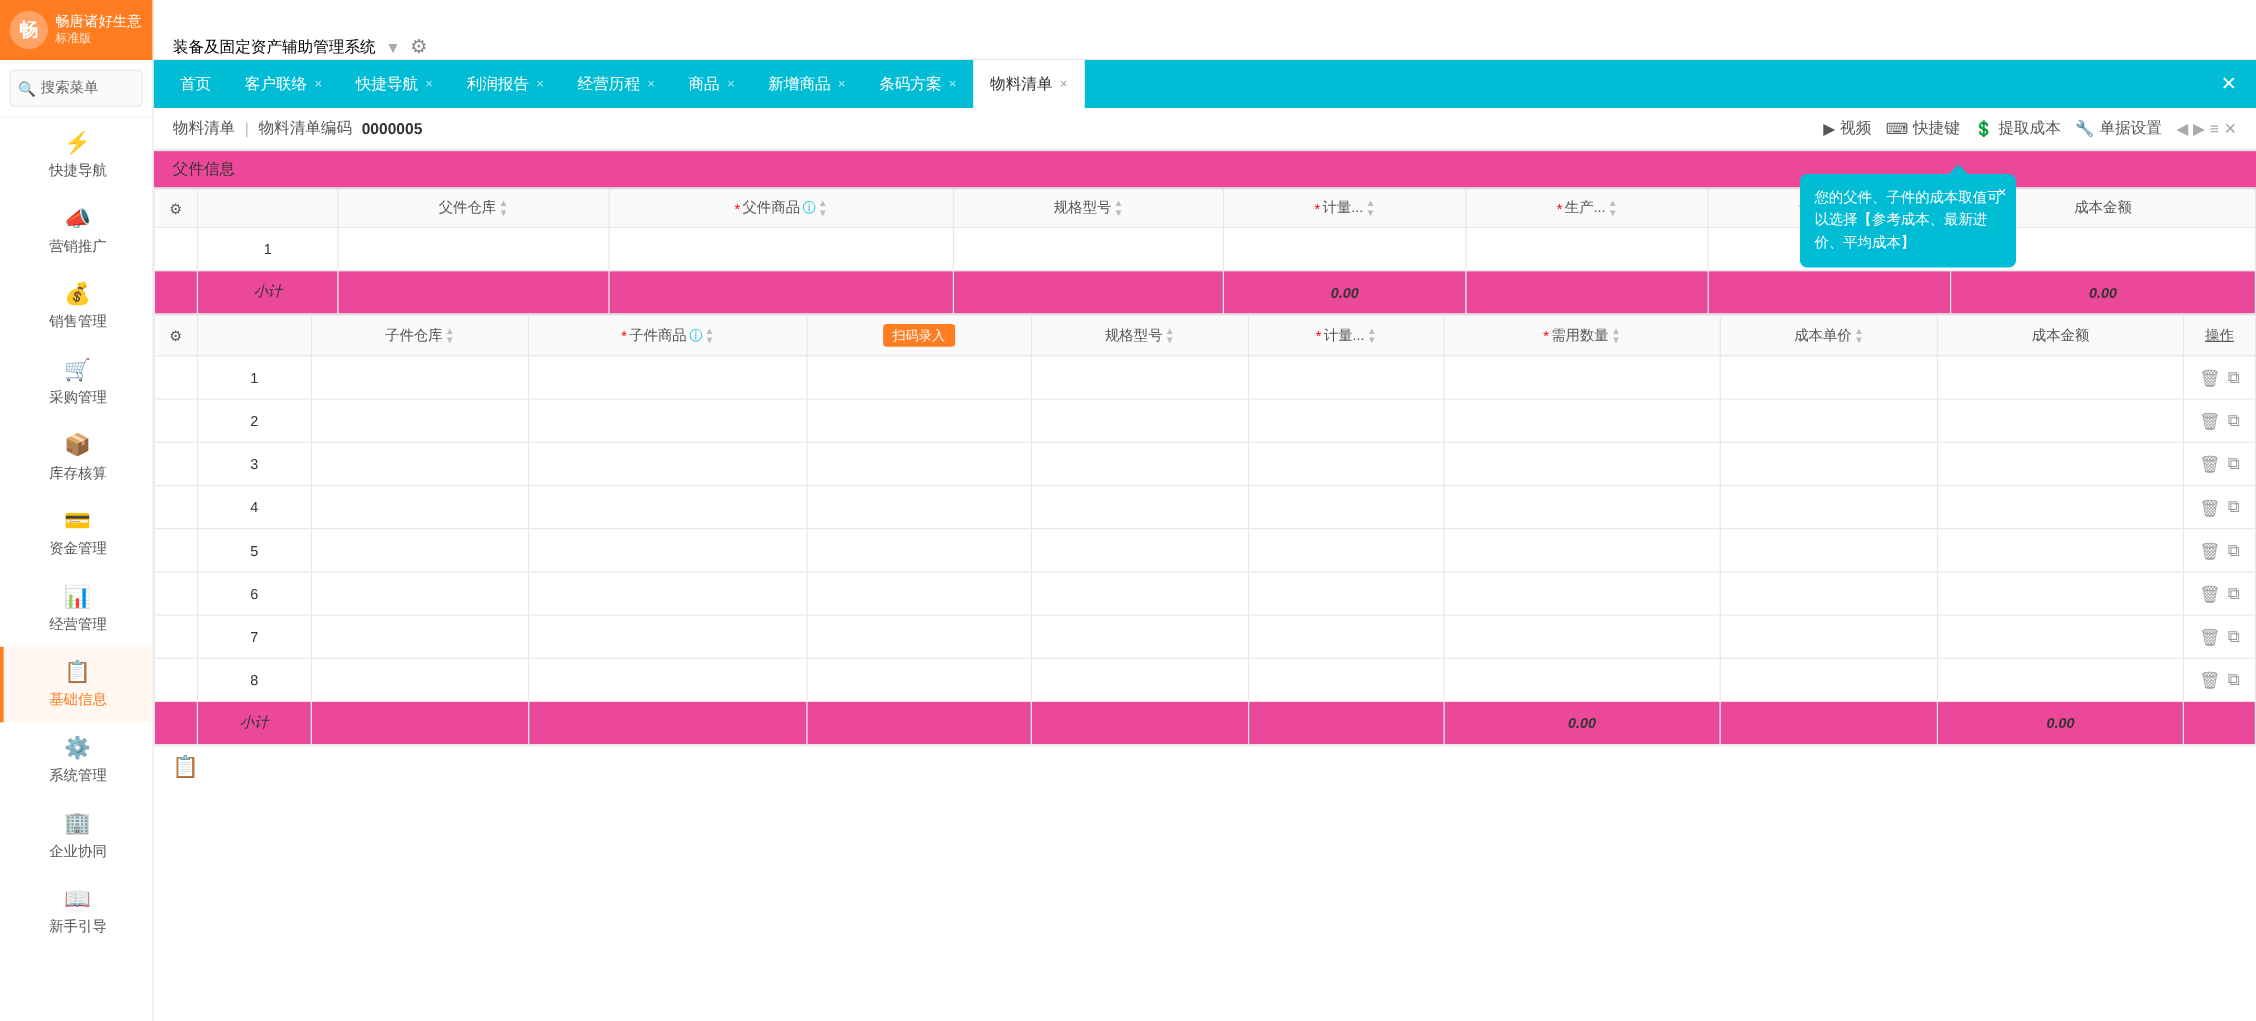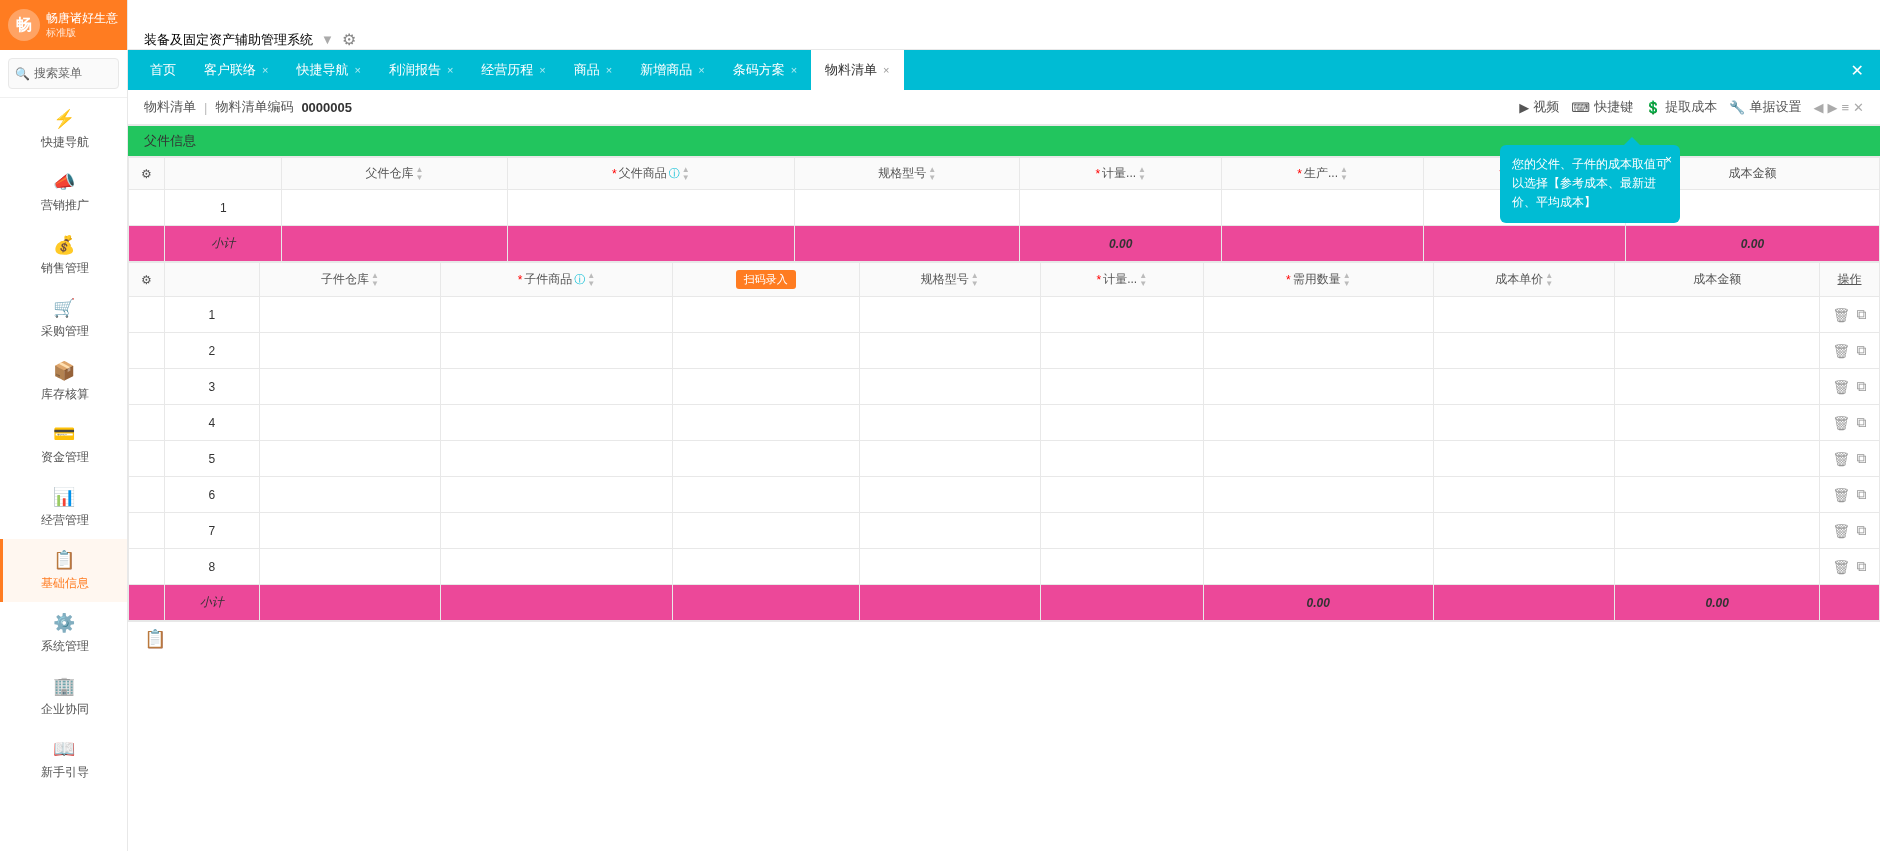--- a/index.html
+++ b/index.html
@@ -118,21 +118,21 @@
     }
     .breadcrumb { display: flex; align-items: center; gap: 8px; font-size: 13px; }
     .breadcrumb-item { color: #555; }
     .breadcrumb-sep { color: #bbb; }
     .breadcrumb-code { color: #333; font-weight: 700; }
     .toolbar-right { display: flex; align-items: center; gap: 12px; font-size: 13px; color: #555; }
     .toolbar-btn { display: flex; align-items: center; gap: 4px; cursor: pointer; color: #555; }
 
     
     .section-header {
-      background: #22c55e;
+      background: #ec4899;
       padding: 6px 16px;
       font-size: 13px;
       font-weight: 500;
       color: #333;
       border-bottom: 1px solid #e8e8e8;
       border-top: 1px solid #e8e8e8;
     }
 
     
     .data-table {

